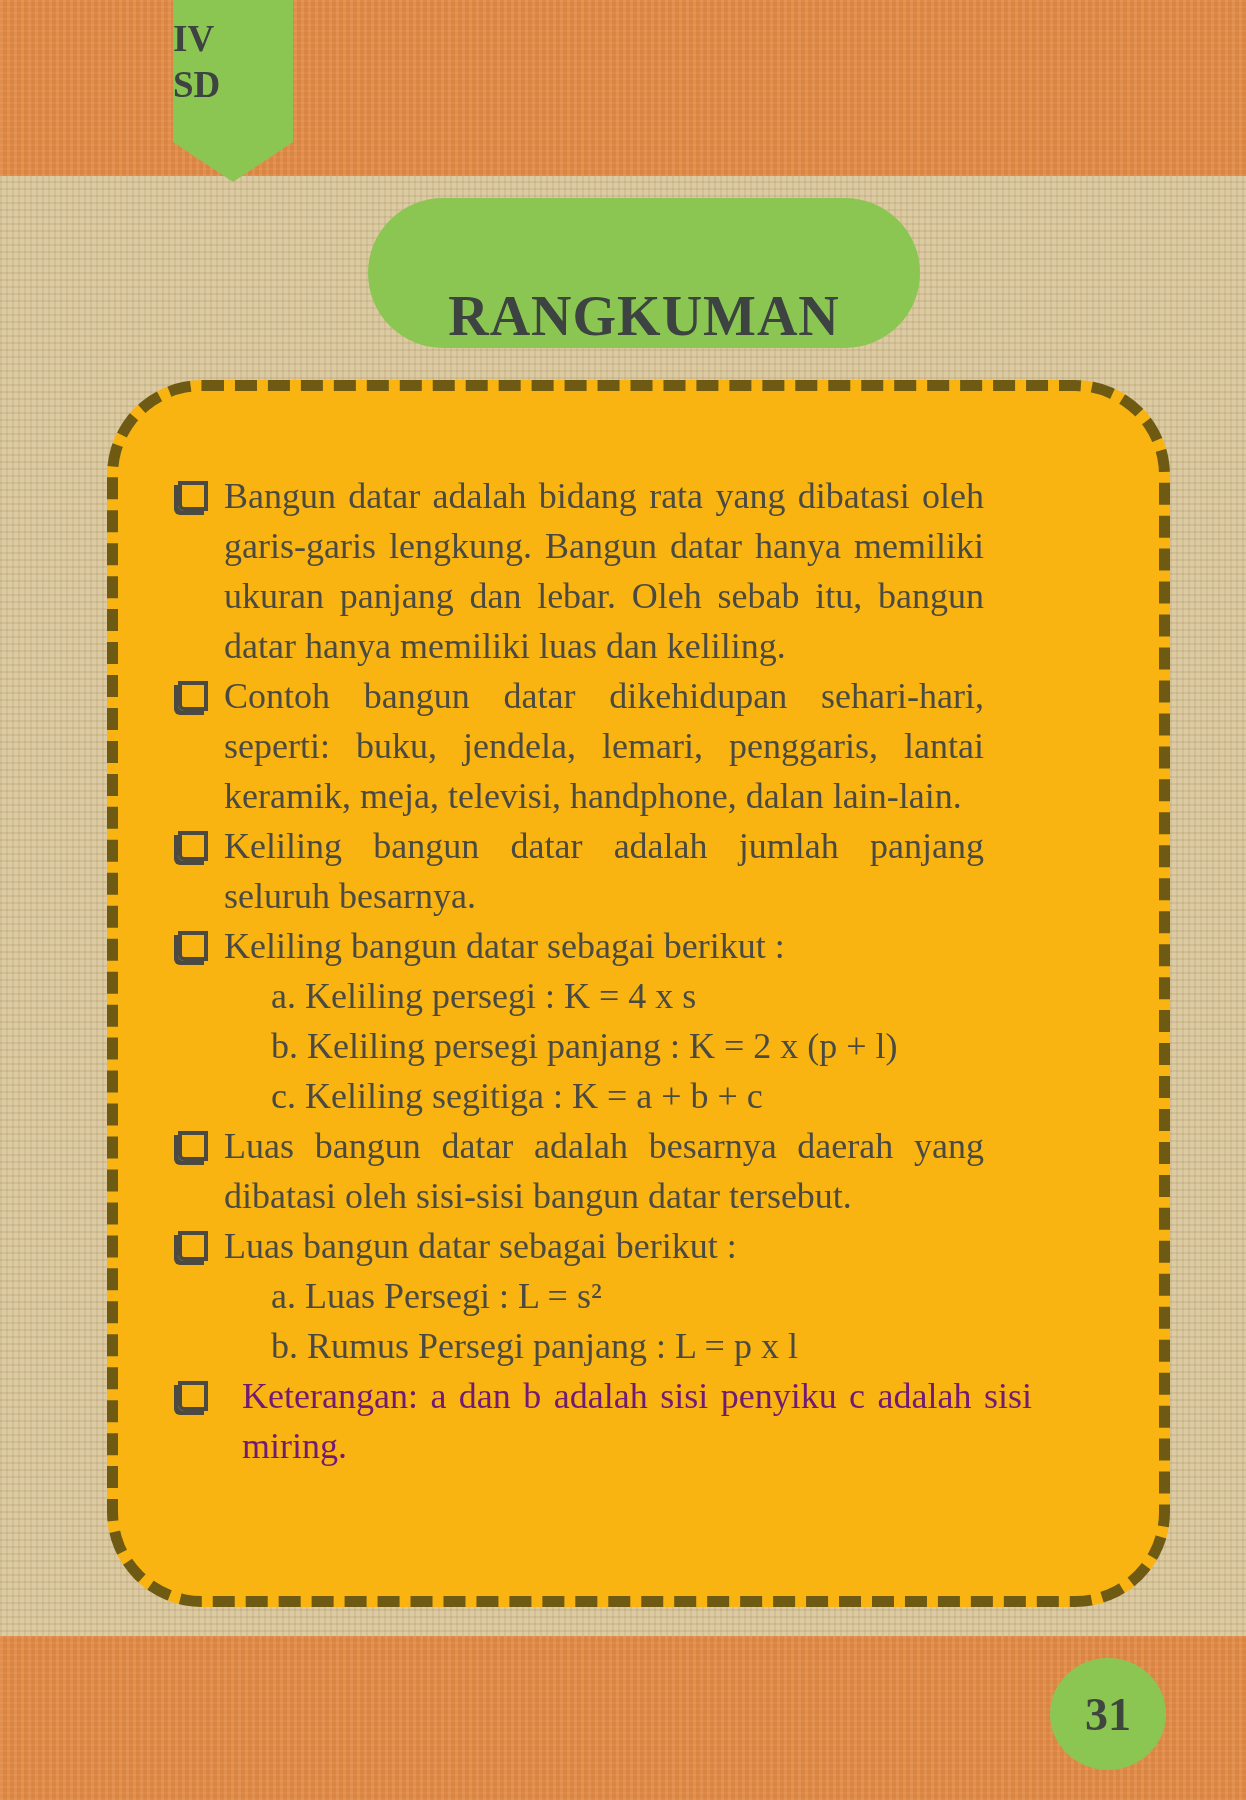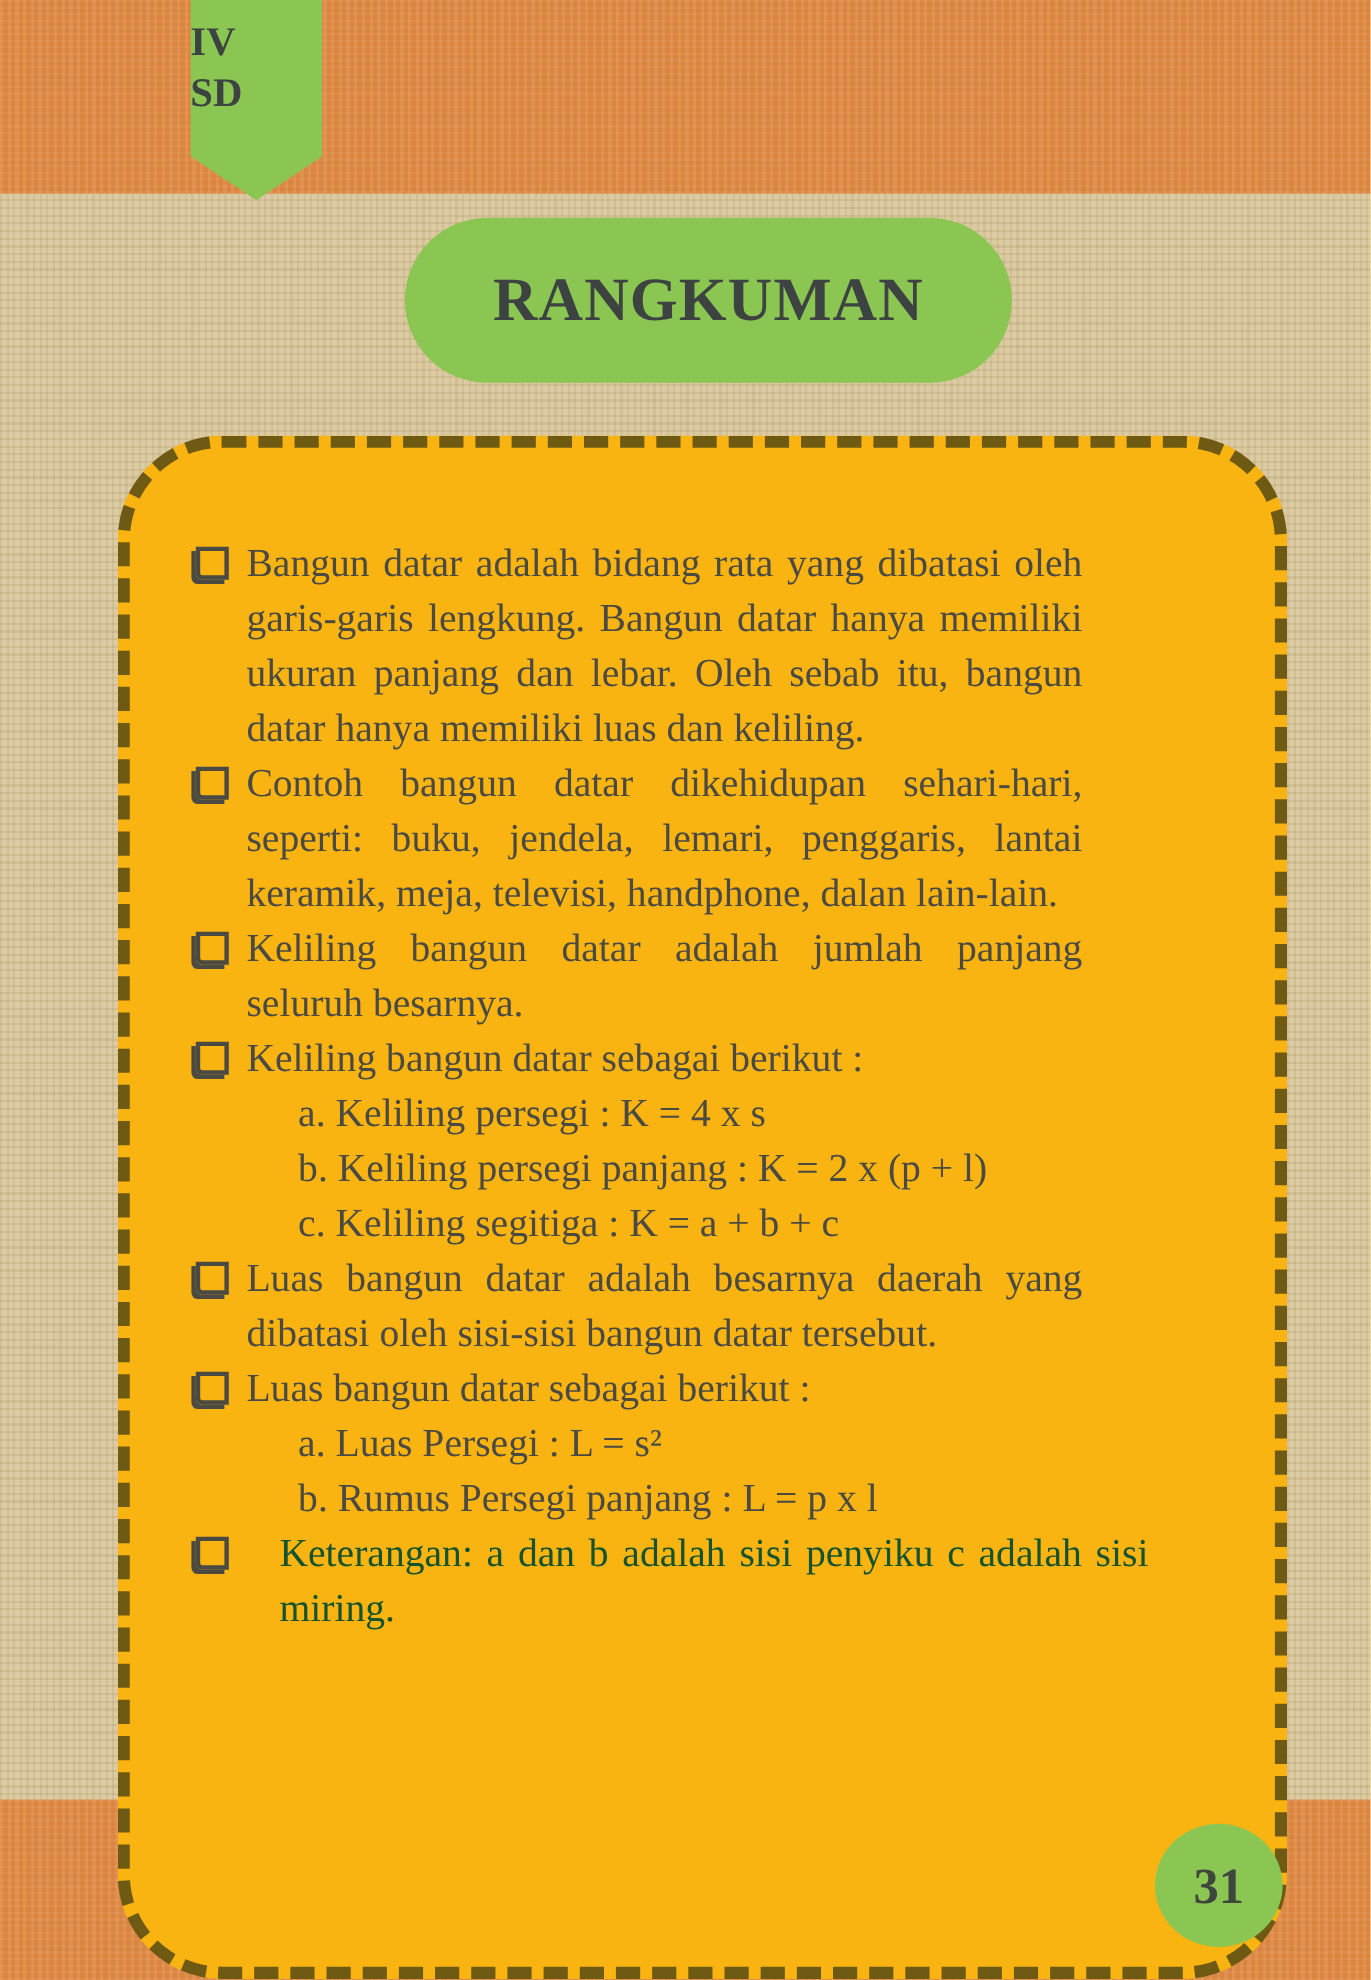--- a/index.html
+++ b/index.html
@@ -26,27 +26,27 @@
     position:absolute;left:173px;top:0;width:120px;height:182px;
     background:#8cc652;
     clip-path:polygon(0 0,100% 0,100% 78%,50% 100%,0 78%);
     display:flex;flex-direction:column;align-items:flex-start;
     padding-top:16px;box-sizing:border-box;
     font-weight:bold;font-size:37px;line-height:46px;color:#3c4340;
   }
   .title-pill{
     position:absolute;left:368px;top:198px;width:552px;height:150px;
     background:#8cc652;border-radius:75px;
-    display:flex;align-items:center;justify-content:center;
+    display:flex;align-items:flex-end;justify-content:center;
   }
   .title-pill span{
     font-weight:bold;font-size:56px;letter-spacing:1px;color:#3c4340;
   }
   .summary-box{
-    position:absolute;left:107px;top:396px;width:1063px;height:1403px;
+    position:absolute;left:107px;top:380px;width:1063px;height:1227px;
     box-sizing:border-box;
     background:#f9b412;
     border:11px dashed #6e5a12;
     border-radius:95px;
     padding:80px 40px 0 60px;
   }
   .item{display:flex;align-items:flex-start;}
   .bullet{
     flex:none;width:22px;height:22px;margin:10px 16px 0 0;
     border:4px solid #4a4a43;
@@ -57,22 +57,22 @@
   .itext{
     width:760px;
     font-size:36px;line-height:50px;color:#4a4a43;
     text-align:justify;
   }
   .sub{
     margin-left:47px;width:760px;
     font-size:36px;line-height:50px;color:#4a4a43;
   }
   .cont{
-    margin-left:30px;width:790px;
-    font-size:36px;line-height:50px;color:#14532d;
+    margin-left:18px;width:790px;
+    font-size:36px;line-height:50px;color:#701a75;
     text-align:justify;
   }
   .page-num{
     position:absolute;left:1050px;top:1658px;width:116px;height:112px;
     background:#8cc652;border-radius:50%;
     display:flex;align-items:center;justify-content:center;
     font-family:Liberation Serif, serif;
     font-weight:bold;font-size:46px;color:#3e463e;
   }
 </style>

